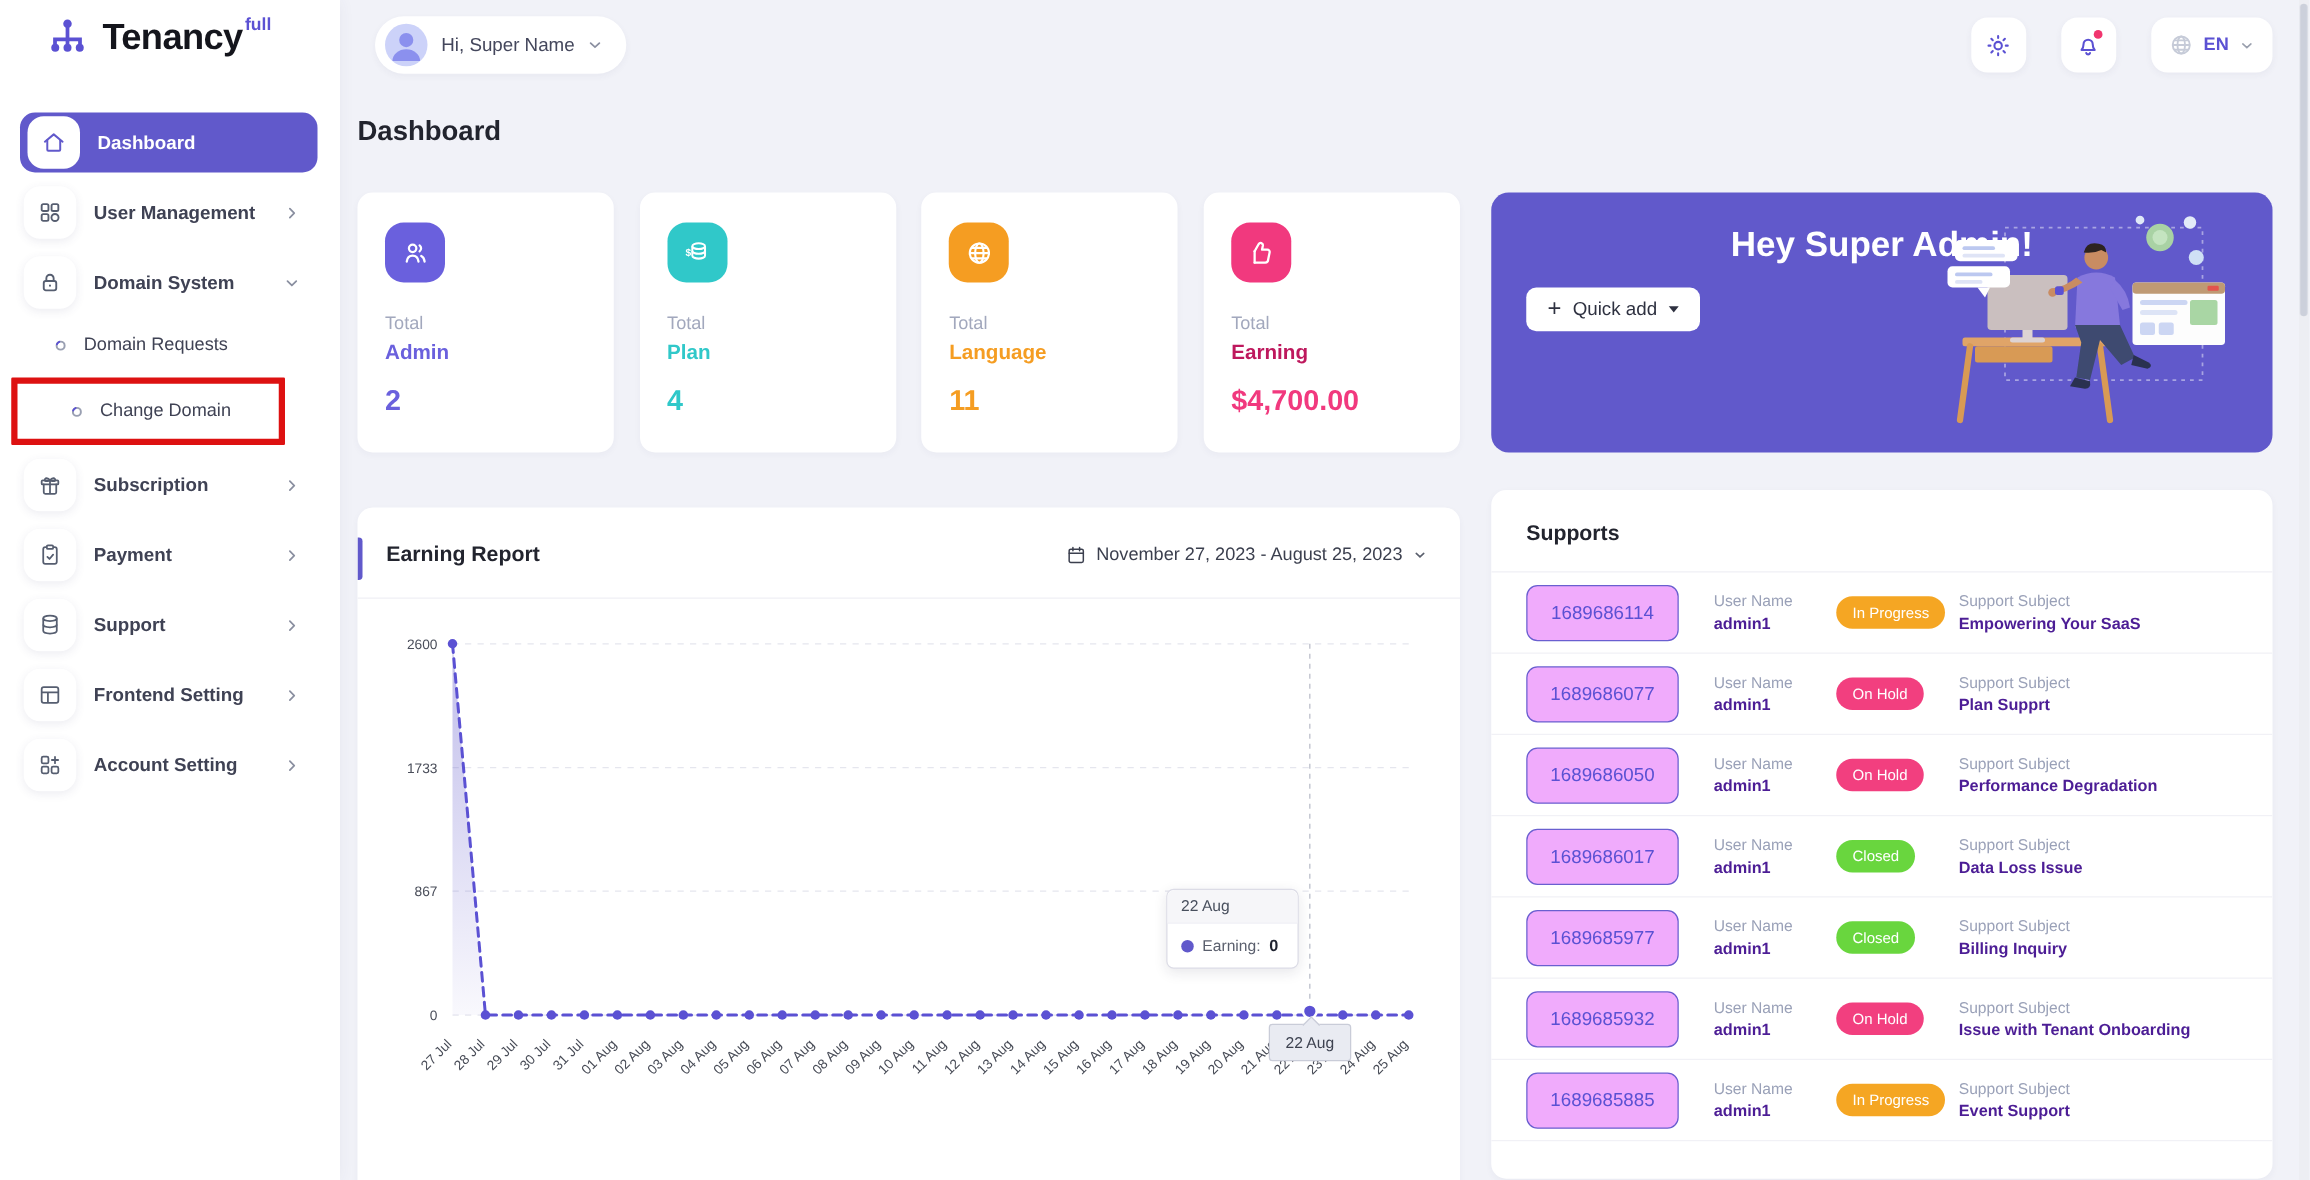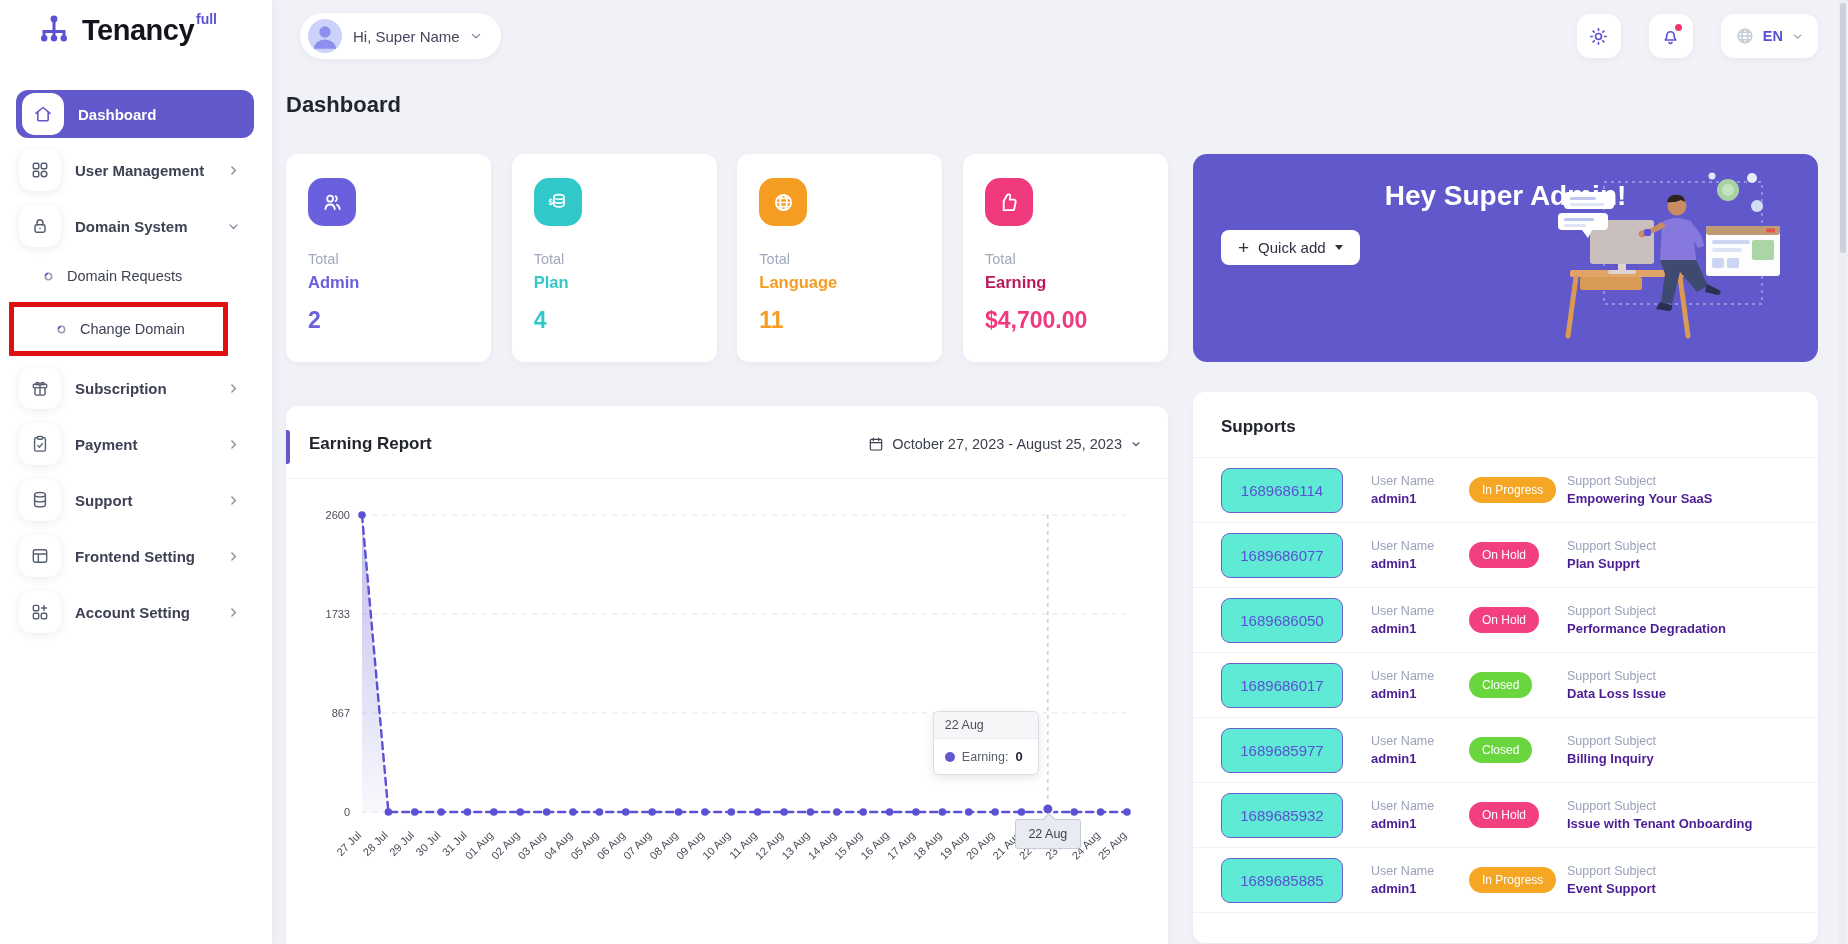--- a/index.html
+++ b/index.html
@@ -88,21 +88,21 @@
   .axis-tag { position:absolute; width:66px; height:30px; background:#e9ebf2; border:1px solid #c9ccd8; border-radius:3px;
               display:flex; align-items:center; justify-content:center; font-size:12.5px; color:#3d4250; z-index:2;}
   .axis-tag::before { content:""; position:absolute; top:-5px; left:28px; width:9px; height:9px; background:#e9ebf2;
               border-left:1px solid #c9ccd8; border-top:1px solid #c9ccd8; transform:rotate(45deg); }
 
   
   .supports-card { margin-top:30px; height:551px; overflow:hidden; }
   .supports-header { padding:25px 28px 20px 28px; border-bottom:1px solid #f0f0f5; }
   .support-row { display:grid; grid-template-columns:150px 98px 98px 1fr; align-items:center; min-height:65px;
                  border-bottom:1px solid #f1f1f6; padding:0 28px; }
-  .ticket-btn { width:122px; height:45px; background:#5eead4; border:1.6px solid #6a5fd0; border-radius:9px; color:#5b51d3;
+  .ticket-btn { width:122px; height:45px; background:#f0abfc; border:1.6px solid #6a5fd0; border-radius:9px; color:#5b51d3;
                 font-size:15px; cursor:pointer; font-family:inherit; }
   .cell-label { font-size:12.5px; color:#9aa1b8; }
   .cell-value { font-size:13px; font-weight:bold; color:#4c1d95; margin-top:3px; }
   .badge { display:inline-block; padding:6px 13px; border-radius:15px; color:#fff; font-size:12px; }
 
   .v-scrollbar { position:fixed; right:1px; top:0; width:8px; height:944px; background:#edeef3; z-index:9; }
   .v-thumb { position:absolute; top:3px; left:1px; width:6px; height:250px; border-radius:3px; background:#ccd0db; }
 </style>
 </head>
 <body>
@@ -371,21 +371,21 @@
       <div class="card earning-card">
         <div class="card-header">
           <span class="card-title">Earning Report</span>
           <span class="date-picker">
             <span>
               <svg class="ic" width="16" height="16" viewBox="0 0 24 24" fill="none" stroke="#3b3f4e" stroke-width="1.8" stroke-linecap="round">
                 <rect x="3.5" y="5" width="17" height="16" rx="2"></rect>
                   <path d="M8 3v4M16 3v4M3.5 10h17"></path>
               </svg>
             </span>
-            <span>October 27, 2023 - August 25, 2023</span>
+            <span>November 27, 2023 - August 25, 2023</span>
             <svg class="ic" width="12" height="12" viewBox="0 0 24 24" fill="none" stroke="#5a5f6d" stroke-width="2.6" stroke-linecap="round">
                 <polyline points="6 9.5 12 15 18 9.5"></polyline>
               </svg>
           </span>
         </div>
         <div class="chart-wrap">
           <svg id="earning-svg" viewBox="0 0 882 430" width="882" height="430">
               <defs>
                 <linearGradient id="areaGrad" x1="0" y1="0" x2="0" y2="1">
                   <stop offset="0%" stop-color="rgba(97,89,203,0.40)"></stop>

